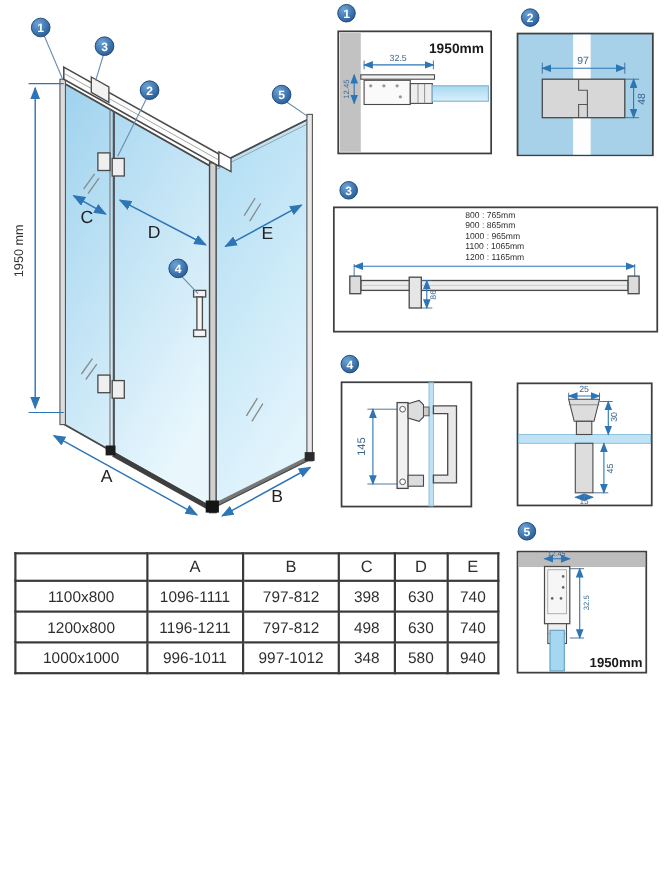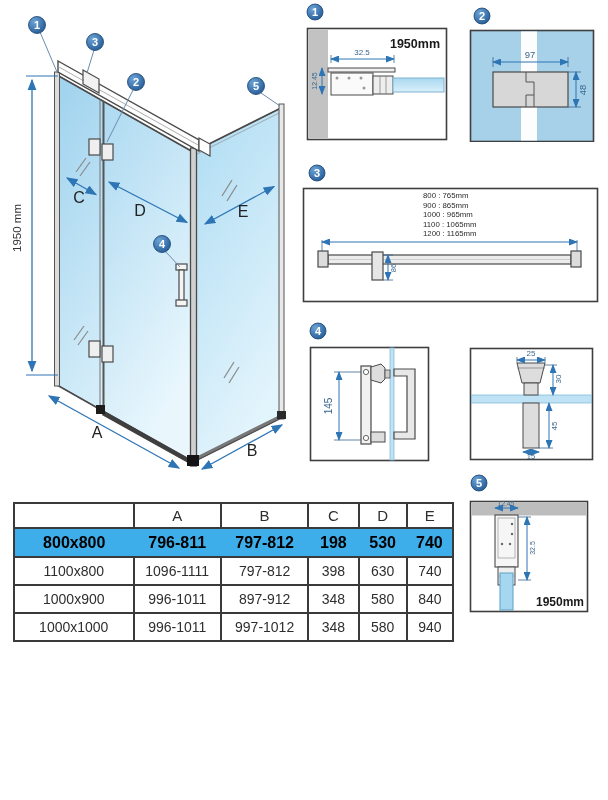--- a/index.html
+++ b/index.html
@@ -359,43 +359,35 @@
     </colgroup>
     <tbody>
           <tr>
       <th></th>
       <th>A</th>
       <th>B</th>
       <th>C</th>
       <th>D</th>
       <th>E</th>
     </tr>
-    <tr class="hl">
-      <td>800x800</td>
-      <td>796-811</td>
-      <td>797-812</td>
-      <td>198</td>
-      <td>530</td>
-      <td>740</td>
-    </tr>
     <tr>
       <td>1100x800</td>
       <td>1096-1111</td>
       <td>797-812</td>
       <td>398</td>
       <td>630</td>
       <td>740</td>
     </tr>
     <tr>
-      <td>1000x900</td>
-      <td>996-1011</td>
-      <td>897-912</td>
-      <td>348</td>
-      <td>580</td>
-      <td>840</td>
+      <td>1200x800</td>
+      <td>1196-1211</td>
+      <td>797-812</td>
+      <td>498</td>
+      <td>630</td>
+      <td>740</td>
     </tr>
     <tr>
       <td>1000x1000</td>
       <td>996-1011</td>
       <td>997-1012</td>
       <td>348</td>
       <td>580</td>
       <td>940</td>
     </tr>
   </tbody>

